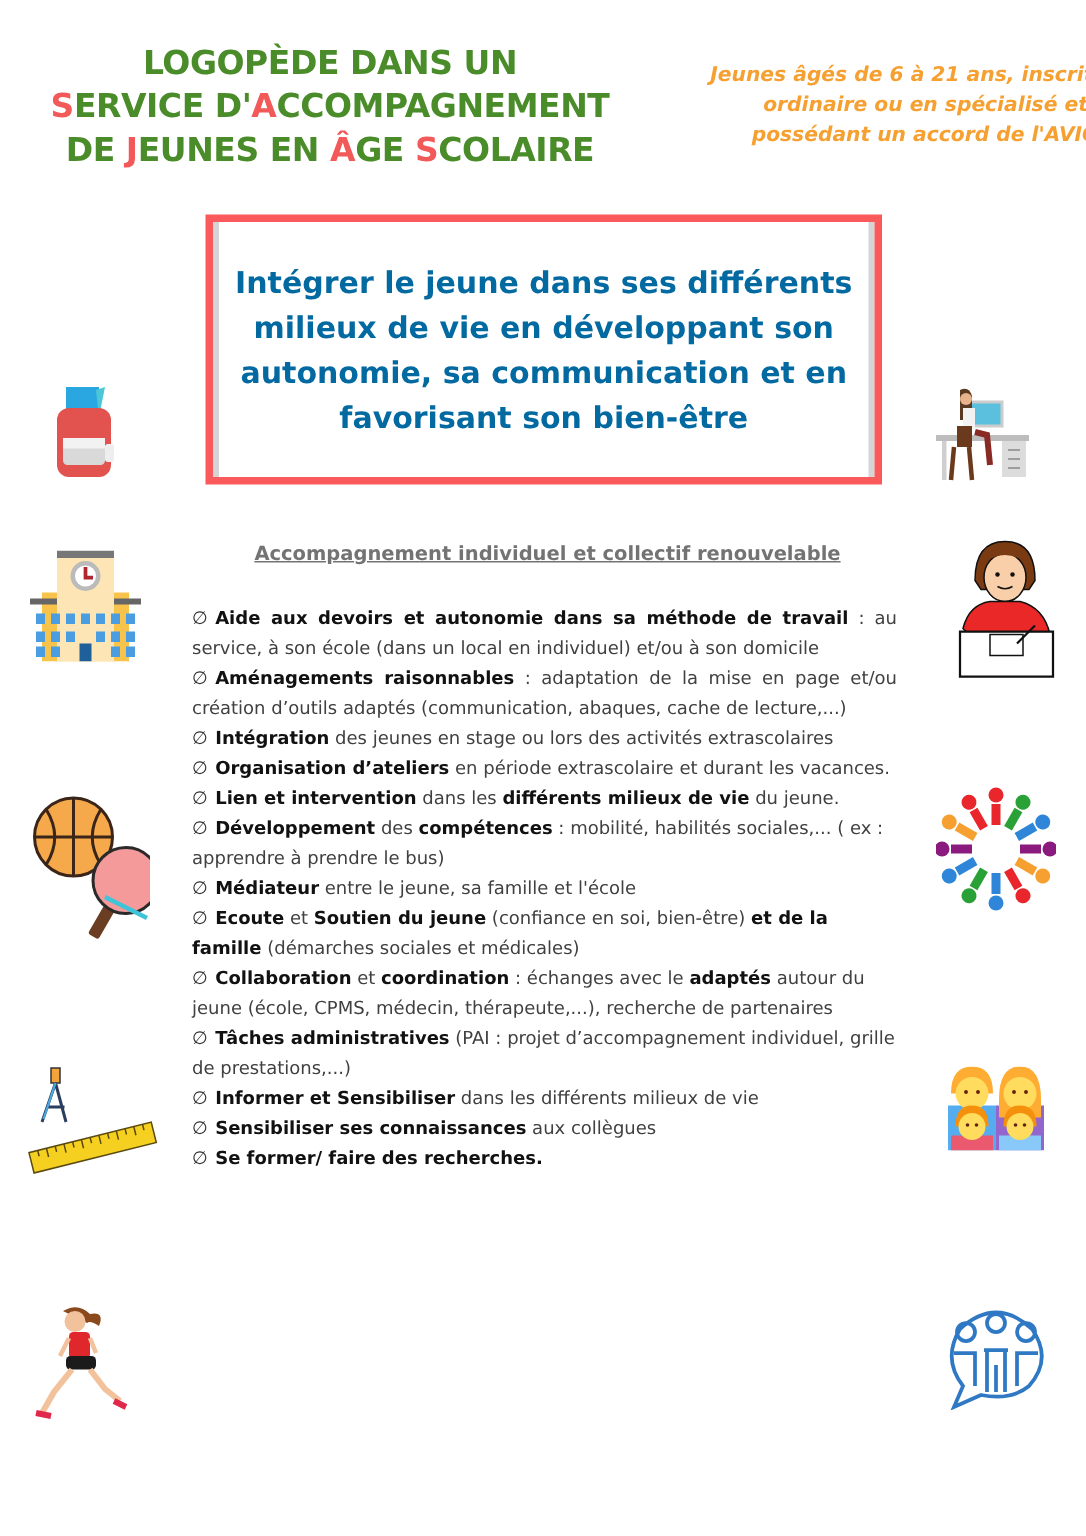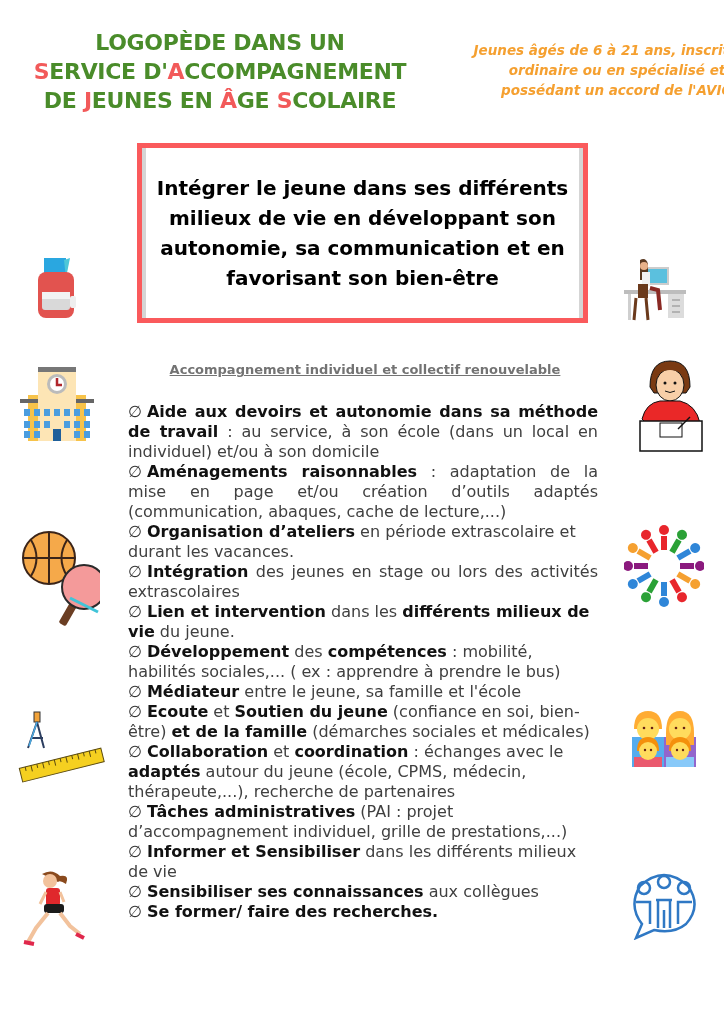--- a/index.html
+++ b/index.html
@@ -18,34 +18,34 @@
     font-family: "DejaVu Sans", sans-serif; font-size: 13.5px; line-height: 20px; margin-left: 48px;
   }
 
   .mission {
     position: absolute; left: 137px; top: 143px; width: 441px; height: 170px;
     border: 5px solid #fa5a5c; box-sizing: content-box;
     box-shadow: inset 4px 0 0 #d5d5d5, inset -4px 0 0 #d5d5d5;
     display: flex; align-items: center; justify-content: center;
   }
   .mission-text {
-    color: #000000; font-weight: bold; text-align: center;
+    color: #0369a1; font-weight: bold; text-align: center;
     font-family: "DejaVu Sans", sans-serif; font-size: 20px; line-height: 30px;
     padding: 0 14px;
   }
 
   .section-heading {
     position: absolute; left: 130px; top: 362px; width: 470px; text-align: center;
     color: #737373; font-weight: bold; text-decoration: underline;
     font-family: "DejaVu Sans", sans-serif; font-size: 13px;
   }
 
   .list {
     position: absolute; left: 128px; top: 402px; width: 470px;
-    font-family: "DejaVu Sans", sans-serif; font-size: 16px; line-height: 20px;
+    font-family: "DejaVu Sans", sans-serif; font-size: 12px; line-height: 20px;
     color: #404040;
   }
   .item { margin: 0; }
   .item.justify { text-align: justify; }
   .item b { color: #111; font-weight: bold; }
   .bullet { color: #333; margin-right: 5px; }
 
   .icon { position: absolute; }
 </style>
 </head>
@@ -61,22 +61,22 @@
 
 <div class="mission">
   <div class="mission-text">Intégrer le jeune dans ses différents milieux de vie en développant son autonomie, sa communication et en favorisant son bien-être</div>
 </div>
 
 <div class="section-heading">Accompagnement individuel et collectif renouvelable</div>
 
 <div class="list" id="activities">
     <p class="item justify"><span class="bullet">∅</span><b>Aide aux devoirs et autonomie dans sa méthode de travail</b><span> : au service, à son école (dans un local en individuel) et/ou à son domicile</span></p>
     <p class="item justify"><span class="bullet">∅</span><b>Aménagements raisonnables</b><span> : adaptation de la mise en page et/ou création d’outils adaptés (communication, abaques, cache de lecture,...)</span></p>
+    <p class="item justify"><span class="bullet">∅</span><b>Intégration</b><span> des jeunes en stage ou lors des activités extrascolaires</span></p>
     <p class="item"><span class="bullet">∅</span><b>Organisation d’ateliers</b><span> en période extrascolaire et durant les vacances.</span></p>
-    <p class="item justify"><span class="bullet">∅</span><b>Intégration</b><span> des jeunes en stage ou lors des activités extrascolaires</span></p>
     <p class="item"><span class="bullet">∅</span><b>Lien et intervention</b><span> dans les </span><b>différents milieux de vie</b><span> du jeune.</span></p>
     <p class="item"><span class="bullet">∅</span><b>Développement</b><span> des </span><b>compétences</b><span> : mobilité, habilités sociales,... ( ex : apprendre à prendre le bus)</span></p>
     <p class="item"><span class="bullet">∅</span><b>Médiateur</b><span> entre le jeune, sa famille et l'école</span></p>
     <p class="item"><span class="bullet">∅</span><b>Ecoute</b><span> et </span><b>Soutien du jeune</b><span> (confiance en soi, bien-être) </span><b>et de la famille</b><span> (démarches sociales et médicales)</span></p>
     <p class="item"><span class="bullet">∅</span><b>Collaboration</b><span> et </span><b>coordination</b><span> : échanges avec le </span><b>adaptés</b><span> autour du jeune (école, CPMS, médecin, thérapeute,...), recherche de partenaires</span></p>
     <p class="item"><span class="bullet">∅</span><b>Tâches administratives</b><span> (PAI : projet d’accompagnement individuel, grille de prestations,...)</span></p>
     <p class="item"><span class="bullet">∅</span><b>Informer et Sensibiliser</b><span> dans les différents milieux de vie</span></p>
     <p class="item"><span class="bullet">∅</span><b>Sensibiliser ses connaissances</b><span> aux collègues</span></p>
     <p class="item"><span class="bullet">∅</span><b>Se former/ faire des recherches.</b></p>
   </div>

